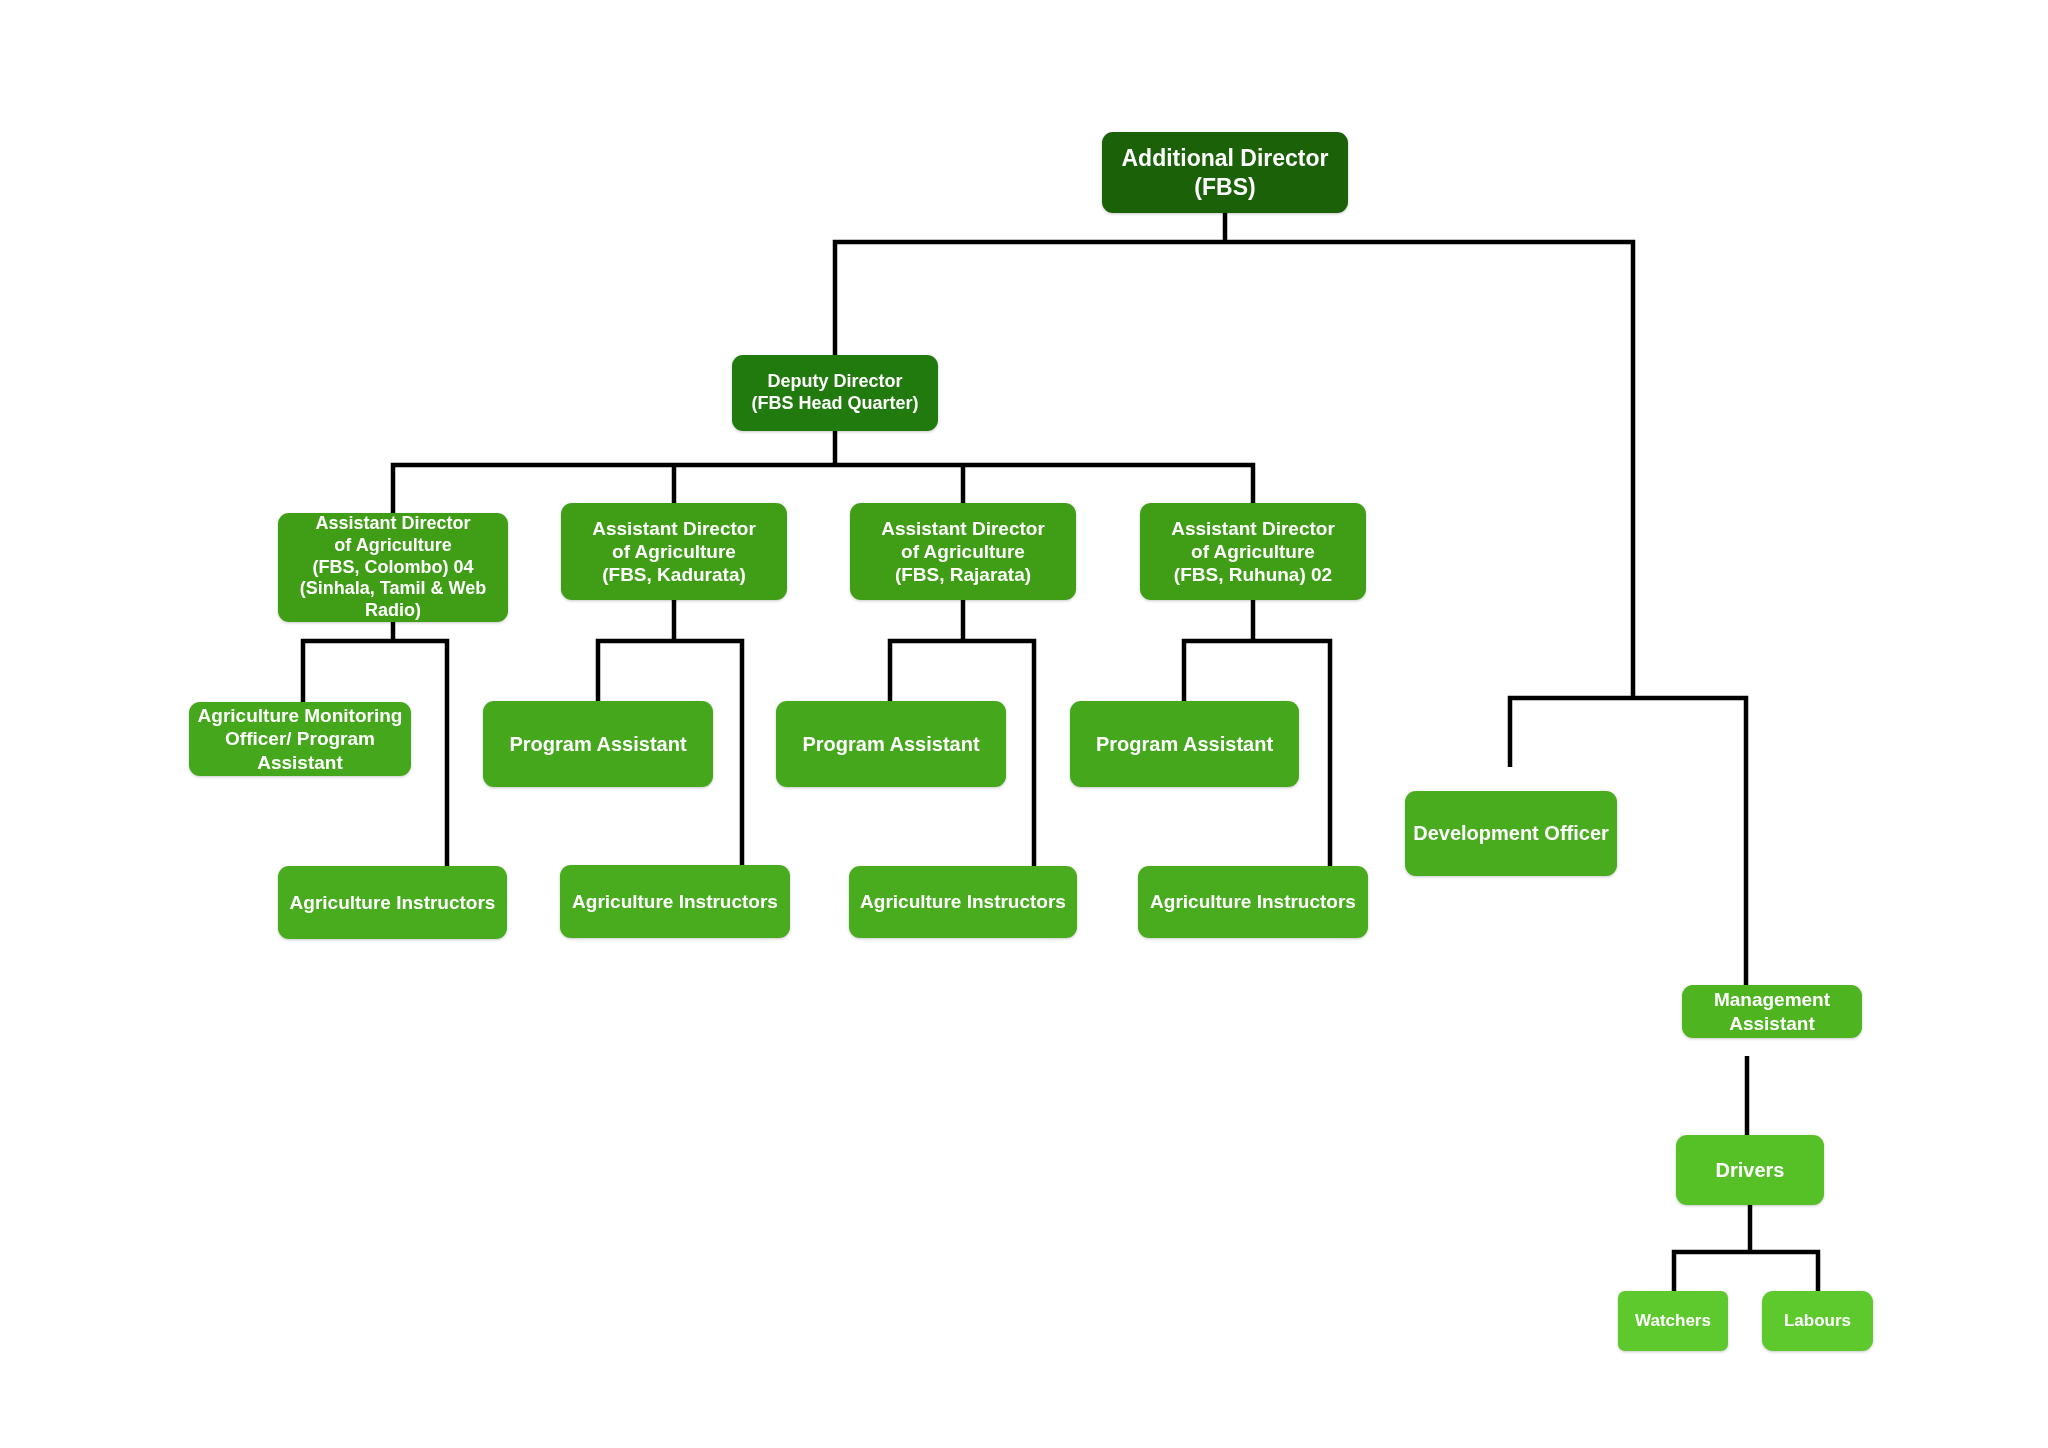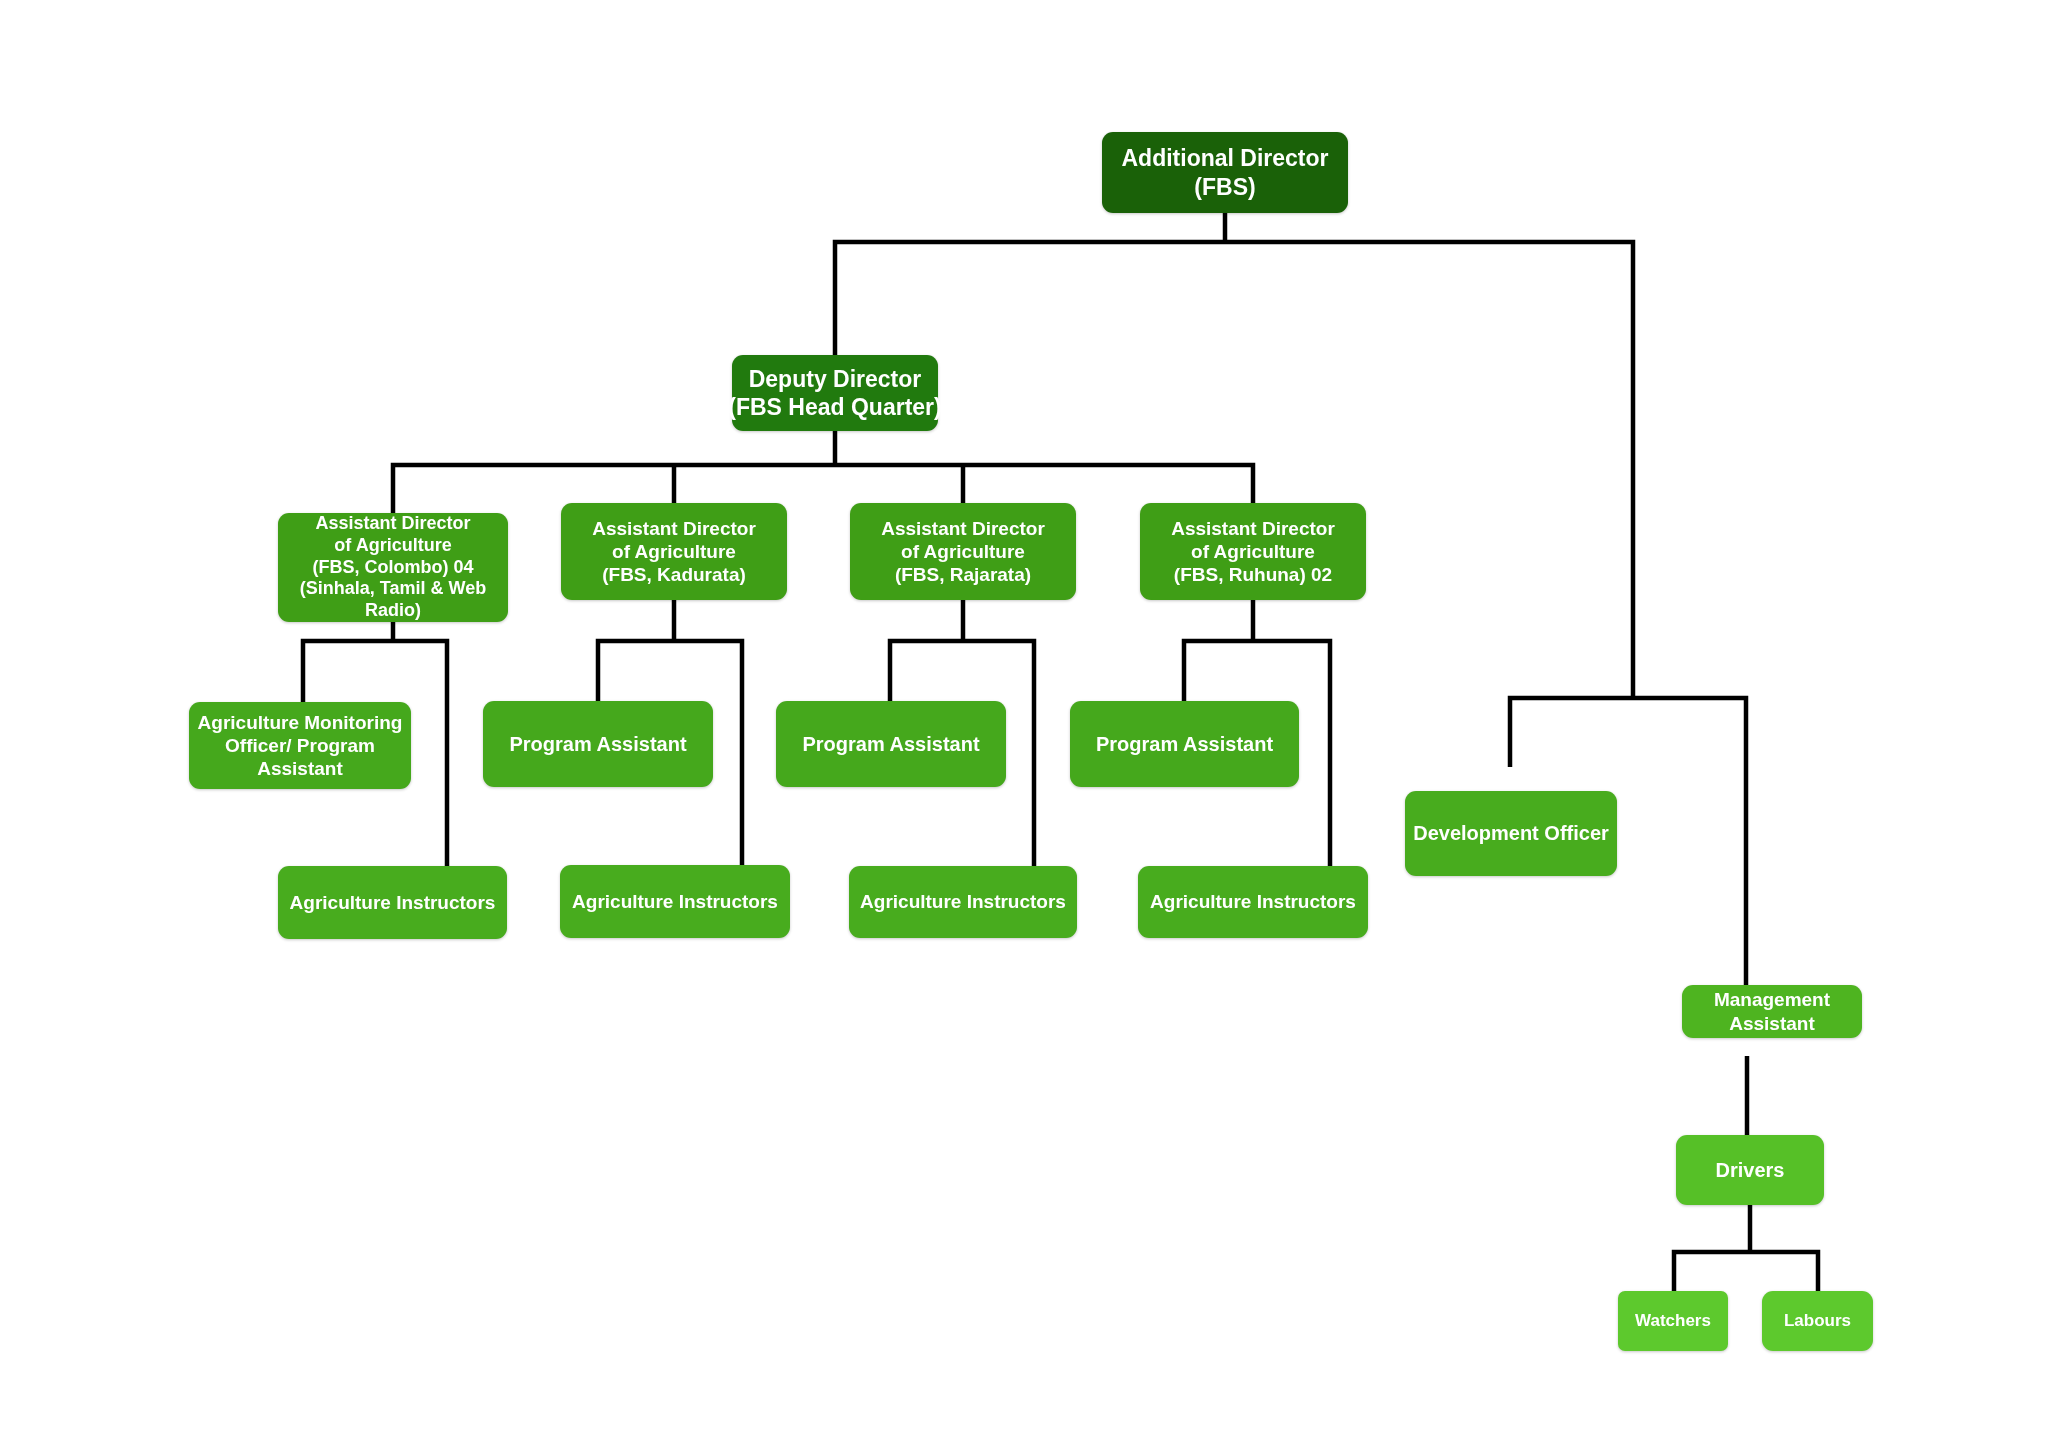--- a/index.html
+++ b/index.html
@@ -66,21 +66,21 @@
       <polyline points="1184,701 1184,641 1330,641 1330,872" fill="none" stroke="#000000" stroke-width="4.5"></polyline>
       <polyline points="1747,1056 1747,1135" fill="none" stroke="#000000" stroke-width="4.5"></polyline>
       <polyline points="1750,1205 1750,1252" fill="none" stroke="#000000" stroke-width="4.5"></polyline>
       <polyline points="1674,1297 1674,1252 1818,1252 1818,1297" fill="none" stroke="#000000" stroke-width="4.5"></polyline>
     </svg>
   <div id="nodes-layer">
       <div class="node" style="left: 1102px; top: 132px; width: 246px; height: 81px; background: rgb(26, 97, 8); font-size: 23px;">
         <span>Additional Director</span>
         <span>(FBS)</span>
       </div>
-      <div class="node" style="left: 732px; top: 355px; width: 206px; height: 76px; background: rgb(33, 122, 14); font-size: 23px; text-align: right;">
+      <div class="node" style="left: 732px; top: 355px; width: 206px; height: 76px; background: rgb(33, 122, 14); font-size: 18px; text-align: right;">
         <span>Deputy Director</span>
         <span>(FBS Head Quarter)</span>
       </div>
       <div class="node" style="left: 278px; top: 513px; width: 230px; height: 109px; background: rgb(63, 158, 22); font-size: 18px;">
         <span>Assistant Director</span>
         <span>of Agriculture</span>
         <span>(FBS, Colombo) 04</span>
         <span>(Sinhala, Tamil &amp; Web</span>
         <span>Radio)</span>
       </div>
@@ -92,21 +92,21 @@
       <div class="node" style="left: 850px; top: 503px; width: 226px; height: 97px; background: rgb(63, 158, 22); font-size: 19px;">
         <span>Assistant Director</span>
         <span>of Agriculture</span>
         <span>(FBS, Rajarata)</span>
       </div>
       <div class="node" style="left: 1140px; top: 503px; width: 226px; height: 97px; background: rgb(63, 158, 22); font-size: 19px;">
         <span>Assistant Director</span>
         <span>of Agriculture</span>
         <span>(FBS, Ruhuna) 02</span>
       </div>
-      <div class="node" style="left: 189px; top: 702px; width: 222px; height: 87px; background: rgb(69, 168, 28); font-size: 19px;">
+      <div class="node" style="left: 189px; top: 702px; width: 222px; height: 74px; background: rgb(69, 168, 28); font-size: 19px;">
         <span>Agriculture Monitoring</span>
         <span>Officer/ Program</span>
         <span>Assistant</span>
       </div>
       <div class="node" style="left: 483px; top: 701px; width: 230px; height: 86px; background: rgb(69, 168, 28); font-size: 20px;">
         <span>Program Assistant</span>
       </div>
       <div class="node" style="left: 776px; top: 701px; width: 230px; height: 86px; background: rgb(69, 168, 28); font-size: 20px;">
         <span>Program Assistant</span>
       </div>

